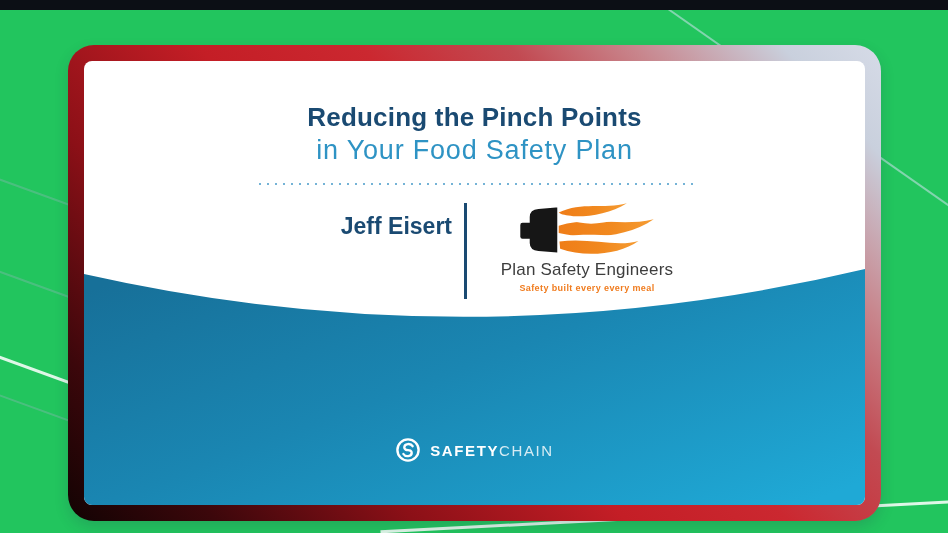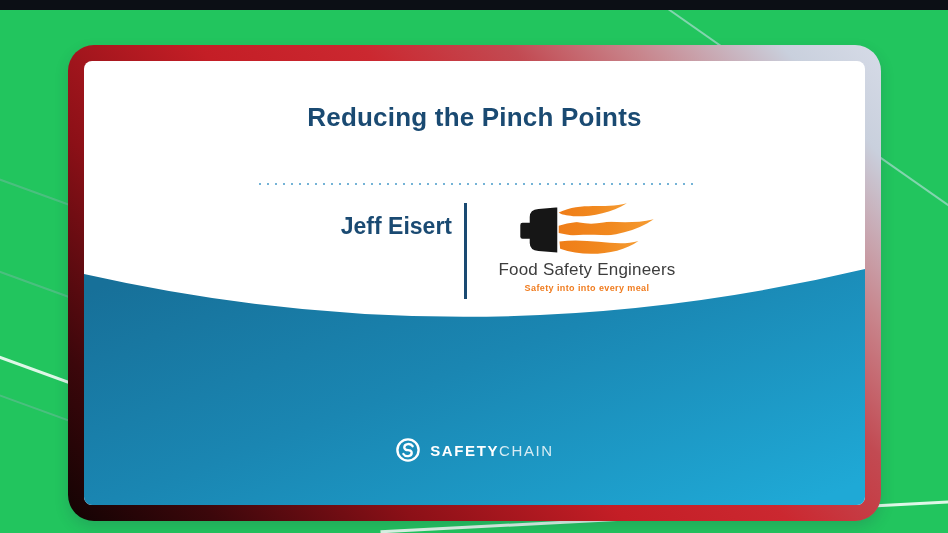--- a/index.html
+++ b/index.html
@@ -68,20 +68,21 @@
   <div class="deco-line dl5"></div>
   <div class="deco-line bright dl6"></div>
 
   <div class="topbar"></div>
 
   <div class="frame">
     <div class="slide">
 
       <div class="title-block">
         <div class="title-l1">Reducing the Pinch Points</div>
+        <div class="title-l2">in Your Food Safety Plan</div>
       </div>
 
       <div class="dotted"></div>
 
       <div class="speaker-row">
         <div class="speaker">
           <div class="speaker-name">Jeff Eisert</div>
         </div>
         <div class="vline"></div>
         <div class="partner">
@@ -97,22 +98,22 @@
             <rect x="3" y="30" width="16" height="22" rx="3" fill="#161616"></rect>
 
             <path d="M16,22 Q16,12 28,11 L52,9 L54,9 L54,71 L28,69 Q16,68 16,58 Z" fill="#161616"></path>
 
             <path d="M56,16 C88,0 118,12 150,3 C128,17 98,22 76,21 C66,20 60,19 56,16 Z" fill="url(#flameg)"></path>
             <path d="M56,34 C100,20 142,36 187,25 C152,49 100,54 56,44 Z" fill="url(#flameg)"></path>
             <path d="M57,56 C96,50 136,64 166,55 C140,74 92,78 58,66 Z" fill="url(#flameg)"></path>
             <path d="M70,26 C95,24 115,28 135,26 C112,33 88,33 70,26 Z" fill="#ffffff"></path>
             <path d="M72,48 C100,44 130,50 152,46 C126,56 94,57 72,48 Z" fill="#ffffff"></path>
           </svg>
-          <div class="partner-name">Food Safety Engineers</div>
-          <div class="partner-tagline">Safety into into every meal</div>
+          <div class="partner-name">Plan Safety Engineers</div>
+          <div class="partner-tagline">Safety built every every meal</div>
         </div>
       </div>
 
       <svg class="wave" viewBox="0 0 781 240" preserveAspectRatio="none">
         <defs>
           <linearGradient id="tealg" x1="0" y1="0.1" x2="1" y2="0.9">
             <stop offset="0" stop-color="#177099"></stop>
             <stop offset="0.45" stop-color="#1a86b2"></stop>
             <stop offset="1" stop-color="#1fa9d6"></stop>
           </linearGradient>

